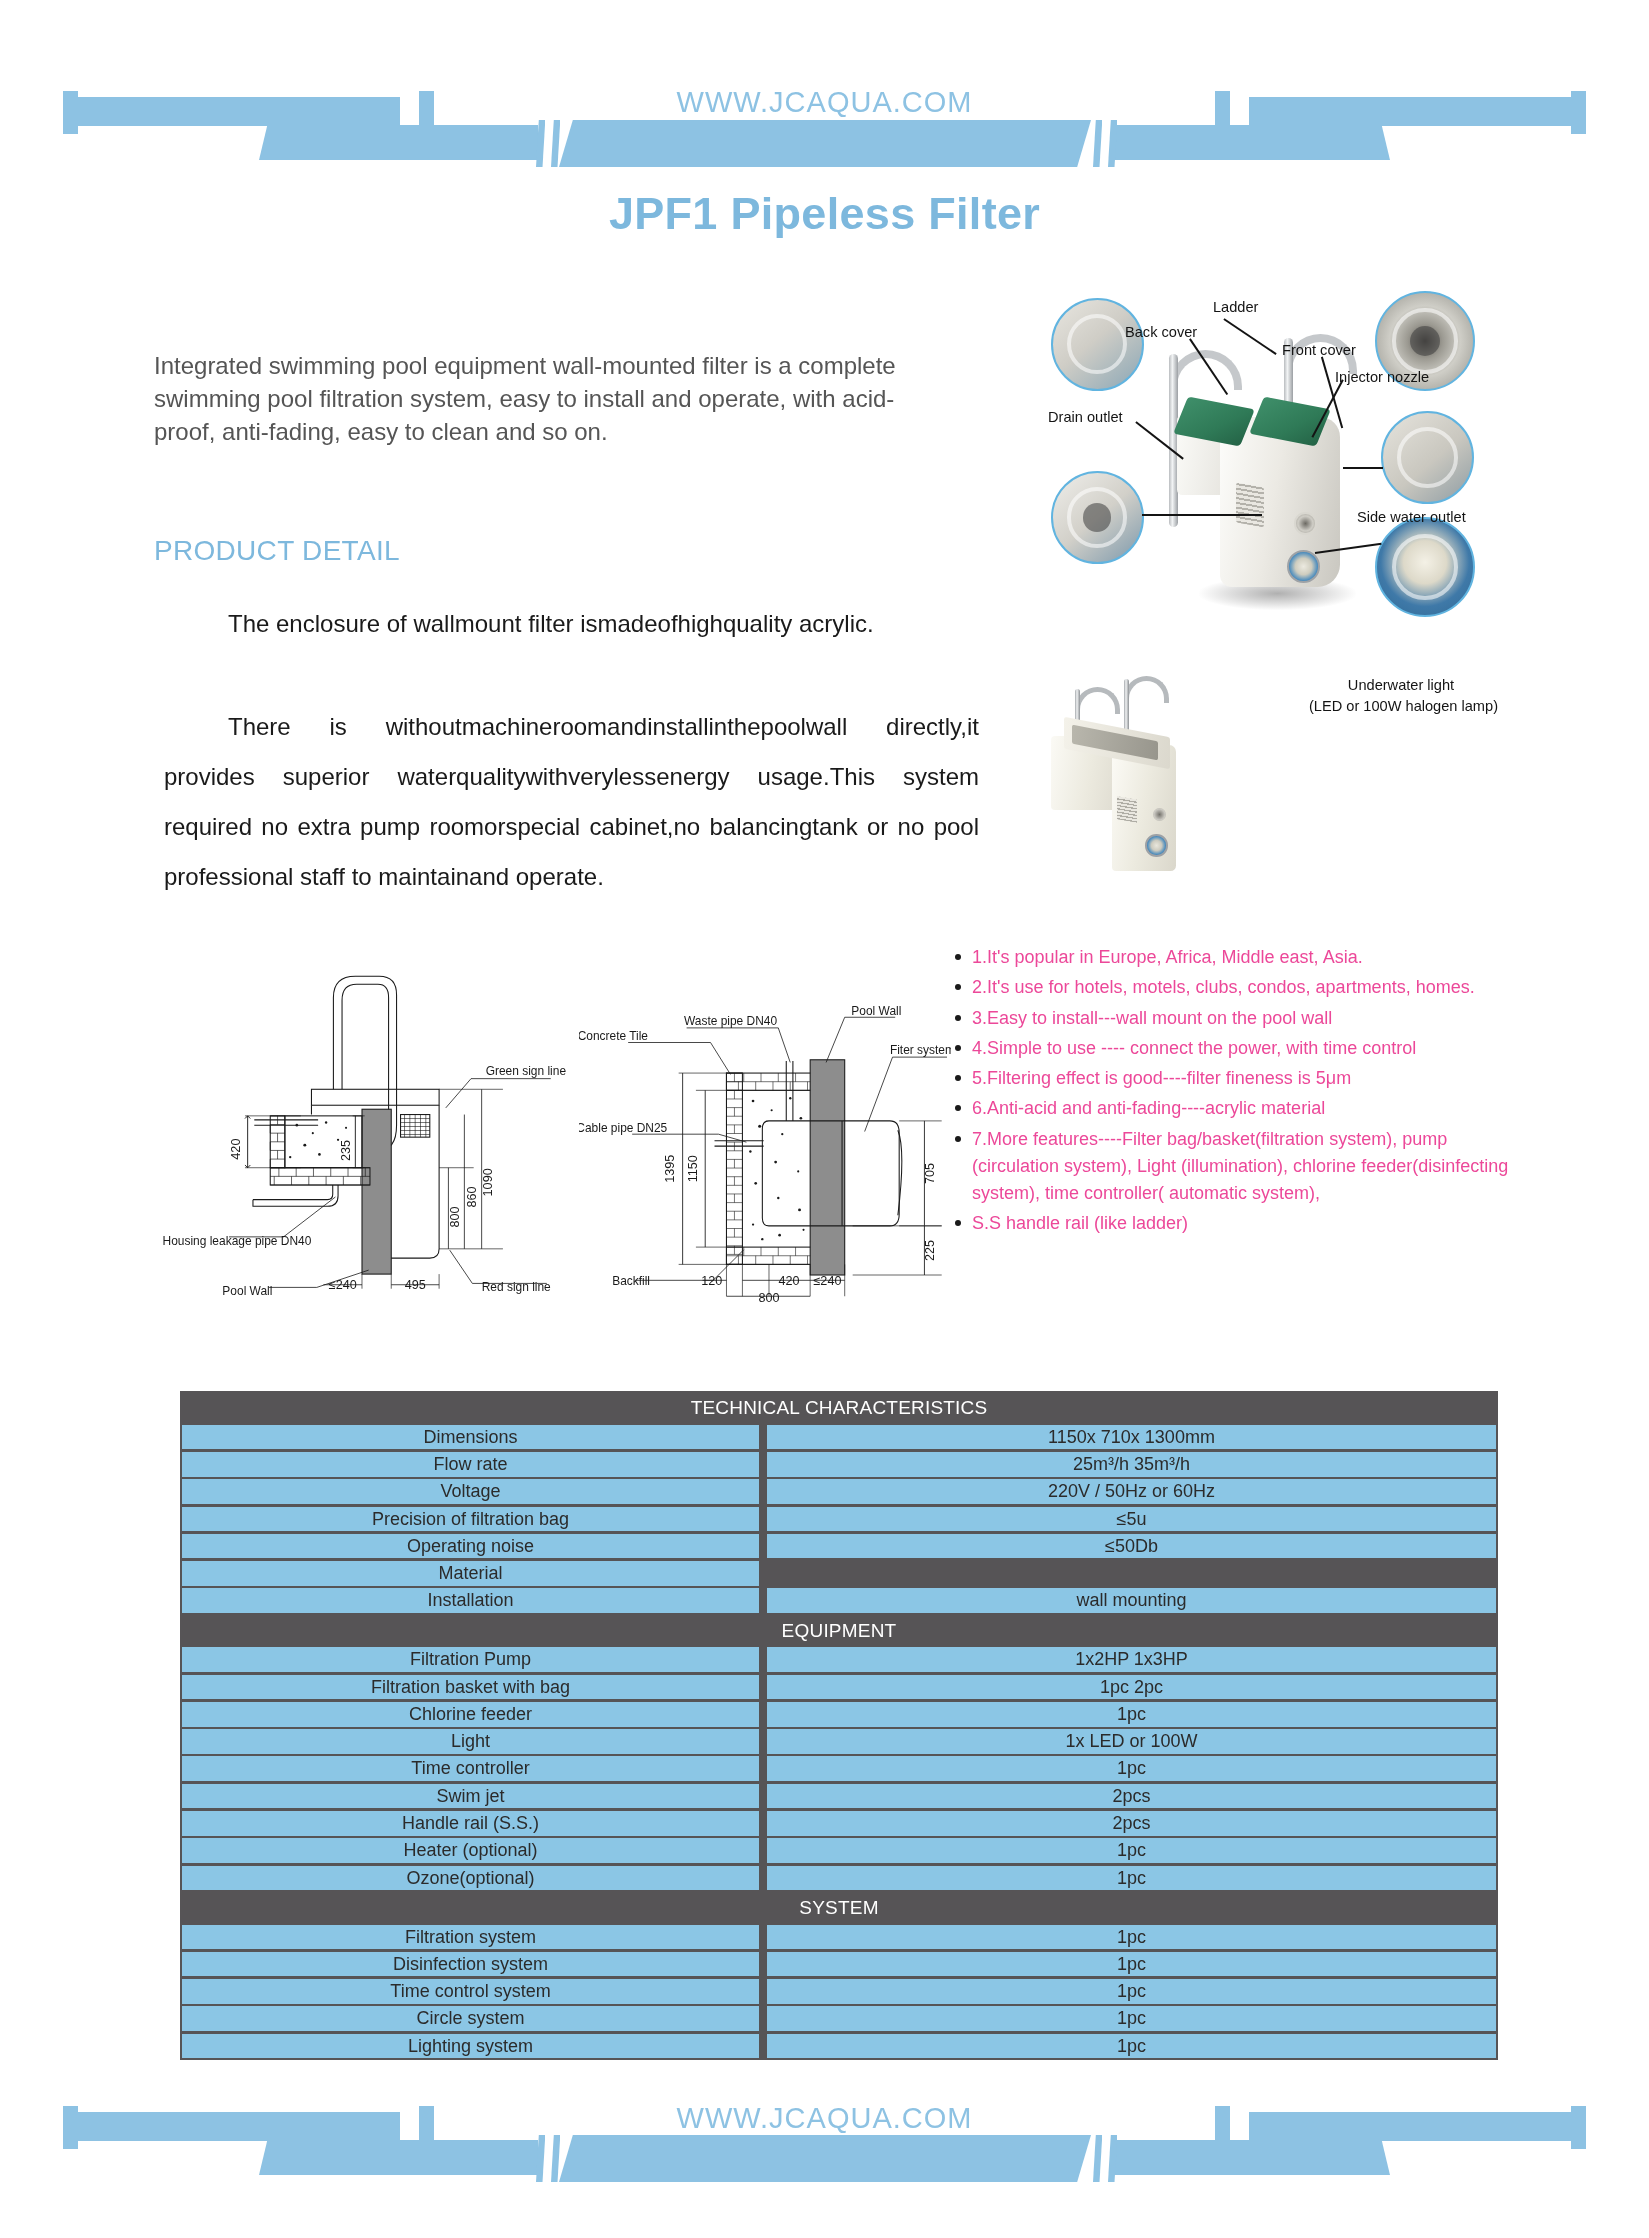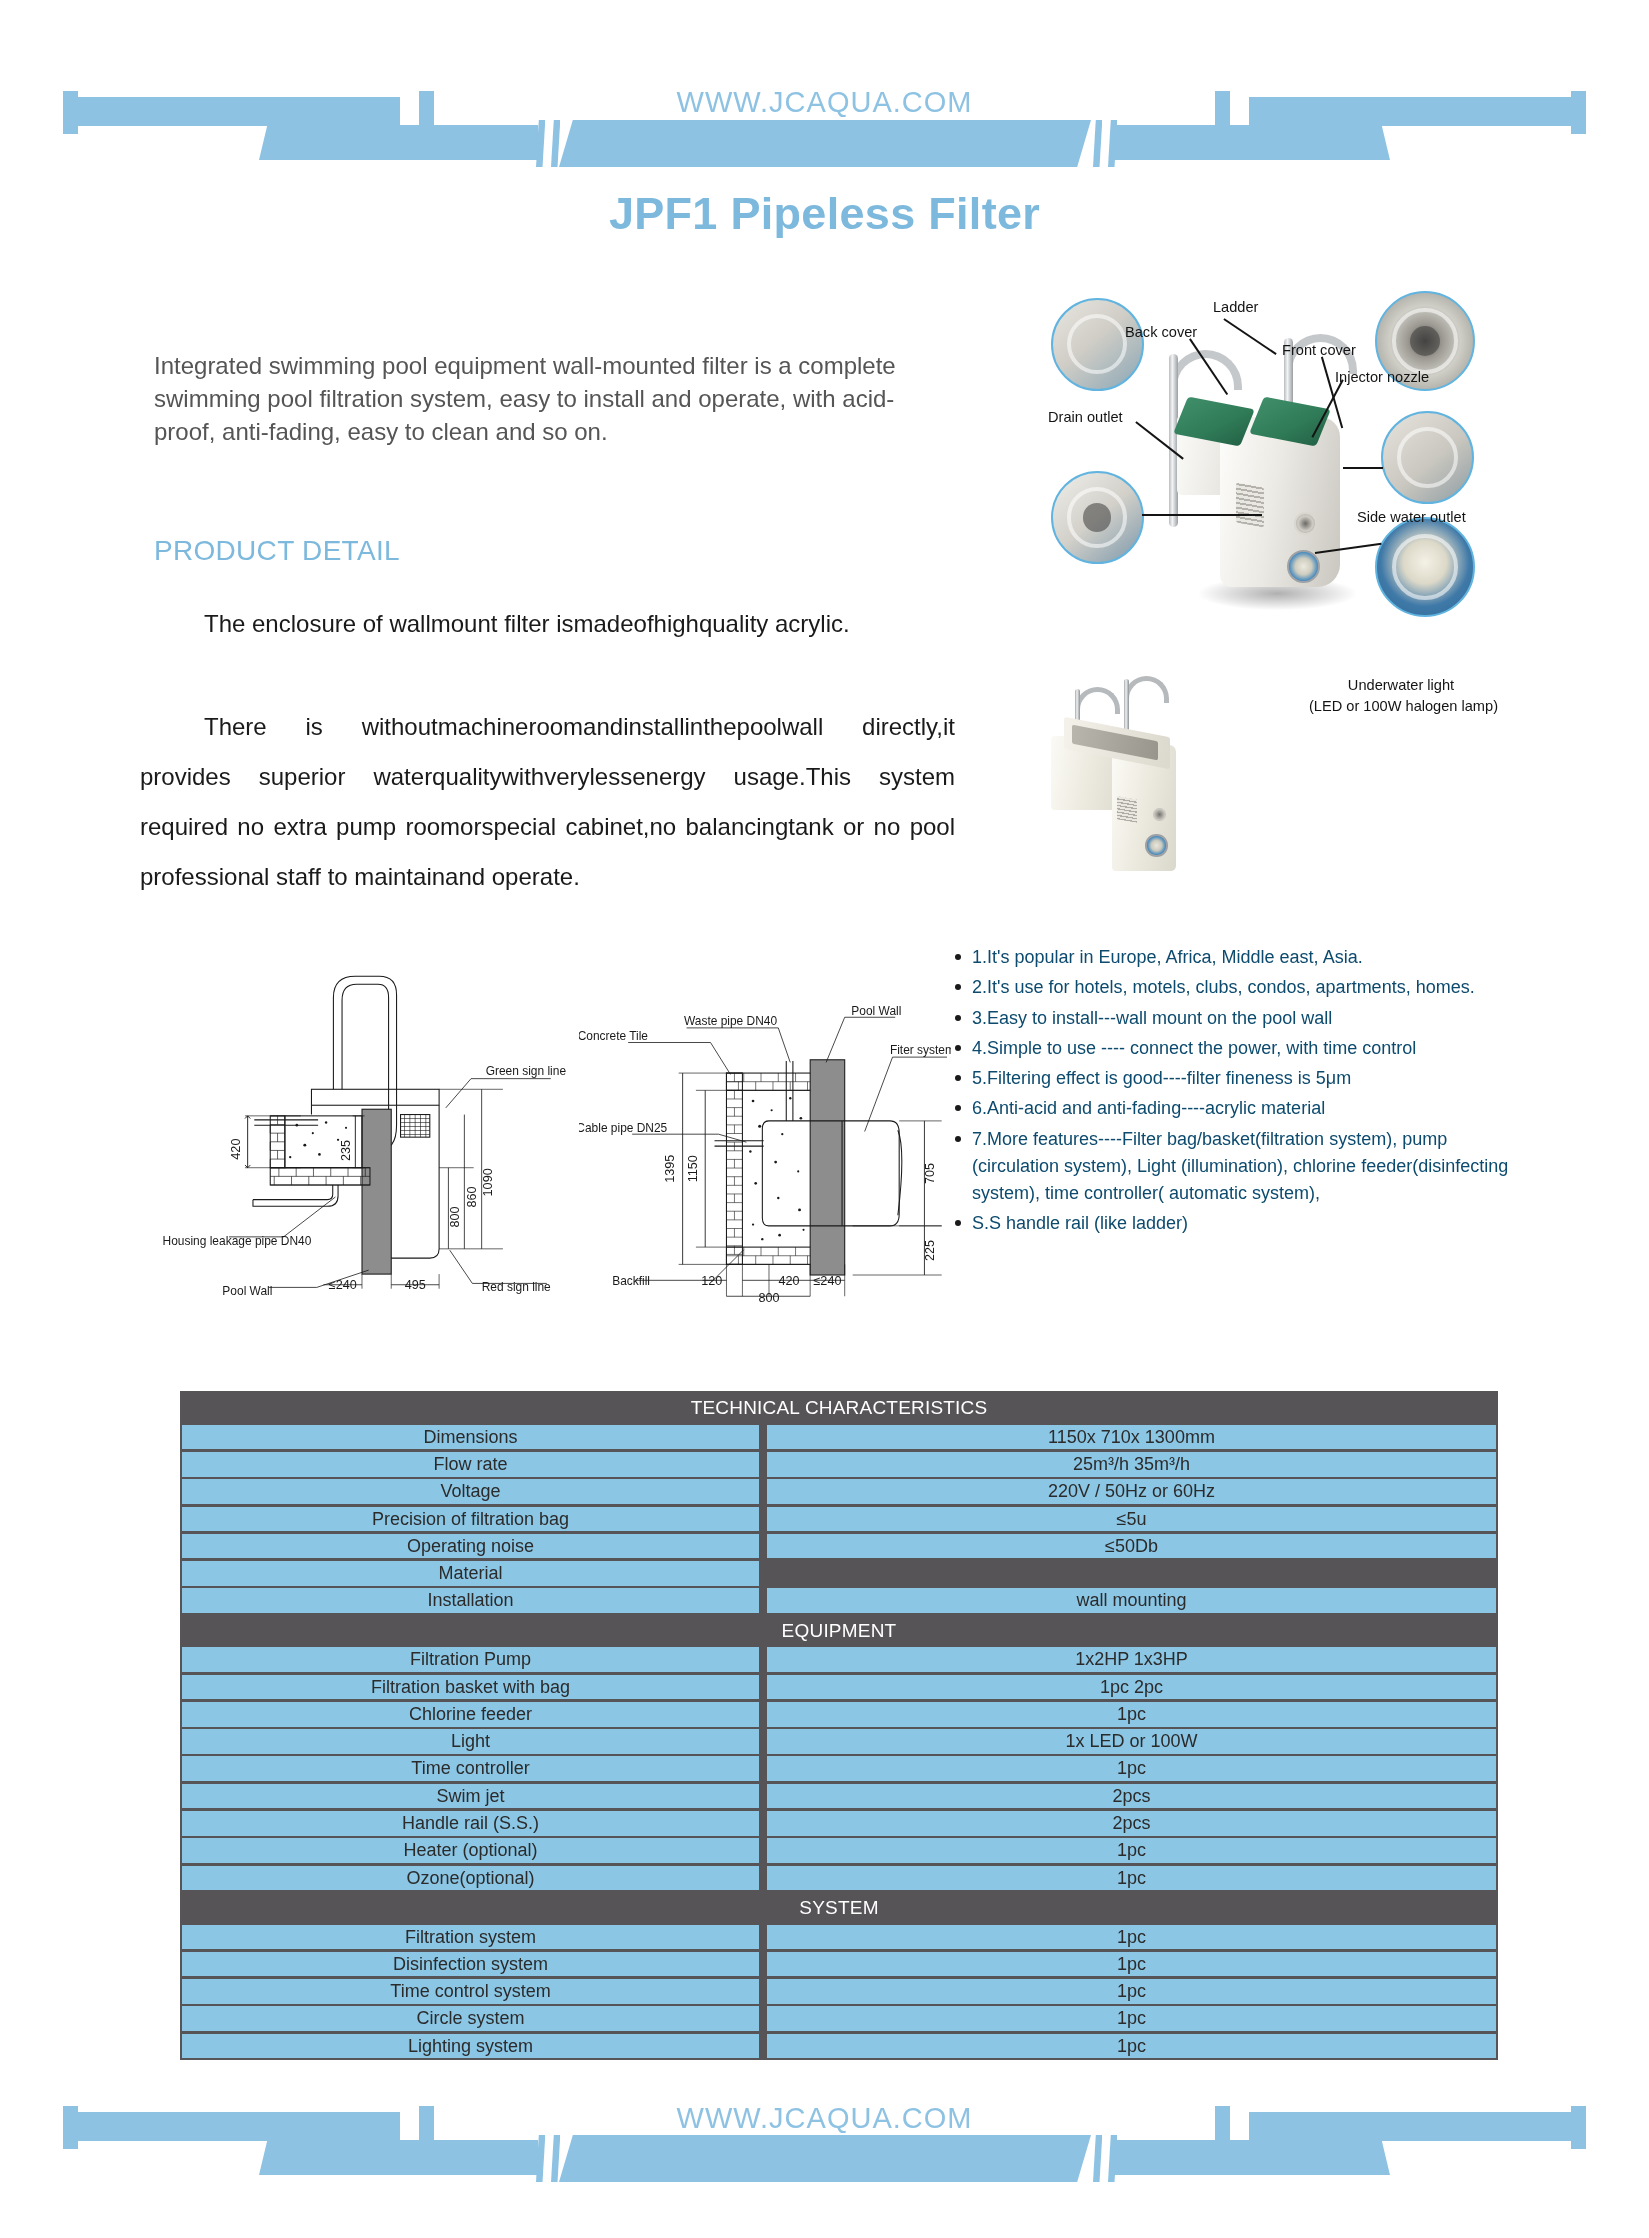--- a/index.html
+++ b/index.html
@@ -122,21 +122,21 @@
     top: 535px;
     left: 154px;
     color: #7db8dd;
     font-size: 28px;
     letter-spacing: 0.3px;
   }
 
   
   .body-para {
     position: absolute;
-    left: 140px;
+    left: 164px;
     width: 815px;
     color: #1a1a1a;
     font-size: 24px;
     line-height: 50px;
     text-align: justify;
     text-indent: 64px;
   }
   #body-para-1 { top: 599px; }
   #body-para-2 { top: 702px; }
 
@@ -321,21 +321,21 @@
   #feature-list {
     position: absolute;
     top: 944px;
     left: 952px;
     width: 559px;
   }
   .feature-item {
     position: relative;
     padding-left: 20px;
     margin-bottom: 3.3px;
-    color: #0c4a6e;
+    color: #ec4899;
     font-size: 18px;
     line-height: 27px;
   }
   .feature-item .dot {
     position: absolute;
     left: 2.7px;
     top: 10px;
     width: 6px;
     height: 6px;
     border-radius: 50%;

